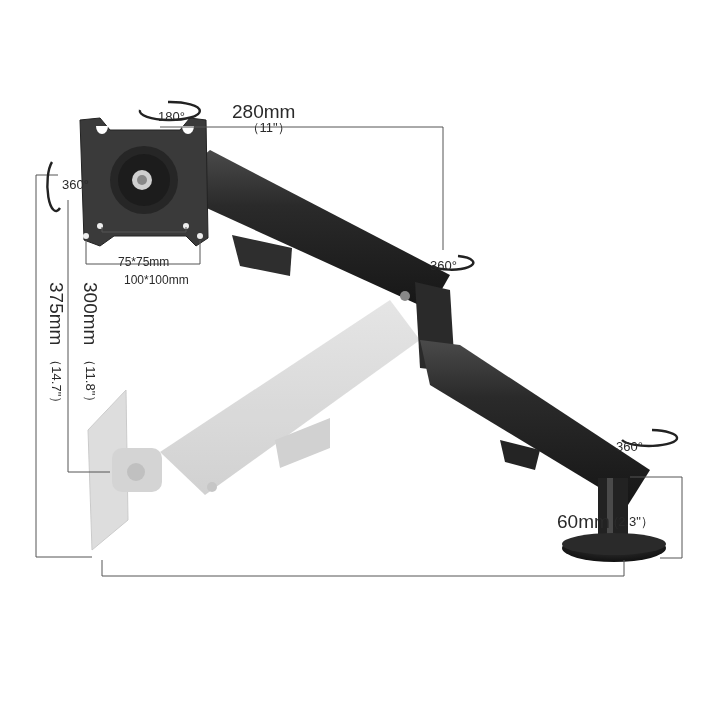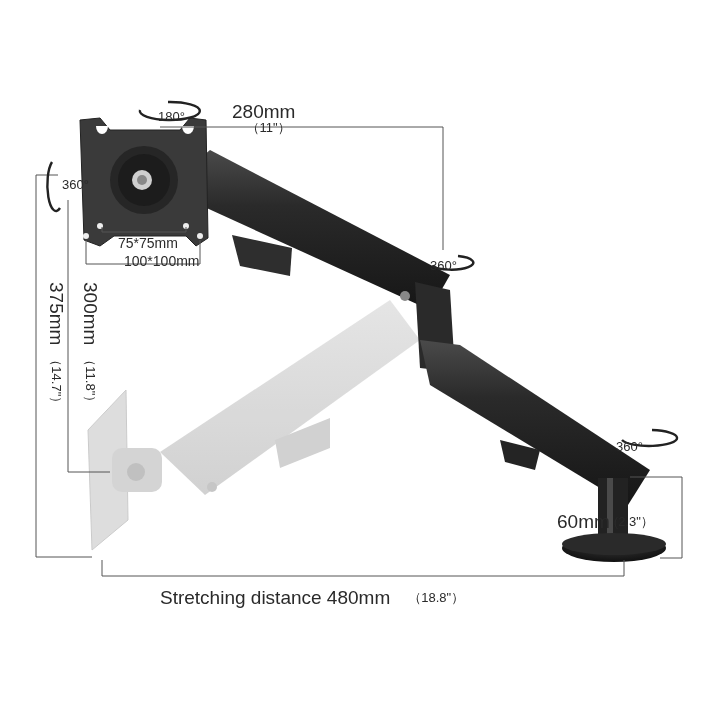--- a/index.html
+++ b/index.html
@@ -2,21 +2,21 @@
 <html><head>
 <meta charset="utf-8">
 <style>
   html, body { margin:0; padding:0; background:#ffffff; }
   body { width:715px; height:715px; position:relative; overflow:hidden;
          font-family:"Liberation Sans", "DejaVu Sans", sans-serif; color:#222; }
   #stage { position:absolute; left:0; top:0; width:715px; height:715px; }
   .lbl { position:absolute; white-space:nowrap; line-height:1; color:#2a2a2a; }
   .big { font-size:19px; }
   .small { font-size:13px; }
-  .tiny { font-size:14px; }
+  .tiny { font-size:12px;margin-top:20px; }
   .rot { display:flex; align-items:center; }
   .vert { transform-origin:left top; transform:rotate(90deg); }
 </style>
 </head>
 <body>
 
 <div id="stage">
   <svg width="715" height="715" viewBox="0 0 715 715">
     <defs>
       <linearGradient id="armG" x1="0" y1="0" x2="0" y2="1">
@@ -115,17 +115,13 @@
   <div class="lbl rot vert" style="left:66px;top:282px;">
     <span class="big">375mm</span>
     <span class="small" style="margin-left:8px;">（14.7"）</span>
   </div>
 
   <div class="lbl rot" style="left:557px;top:512px;justify-content:center;">
     <span class="big">60mm</span>
     <span class="small" style="margin-left:4px;">(2.3"）</span>
   </div>
 
-  <div class="lbl rot" style="left:160px;top:588px;">
-    <span class="big">Stretching distance 480mm</span>
-    <span class="small" style="margin-left:18px;">（18.8"）</span>
-  </div>
 </div>
 
 </body></html>

